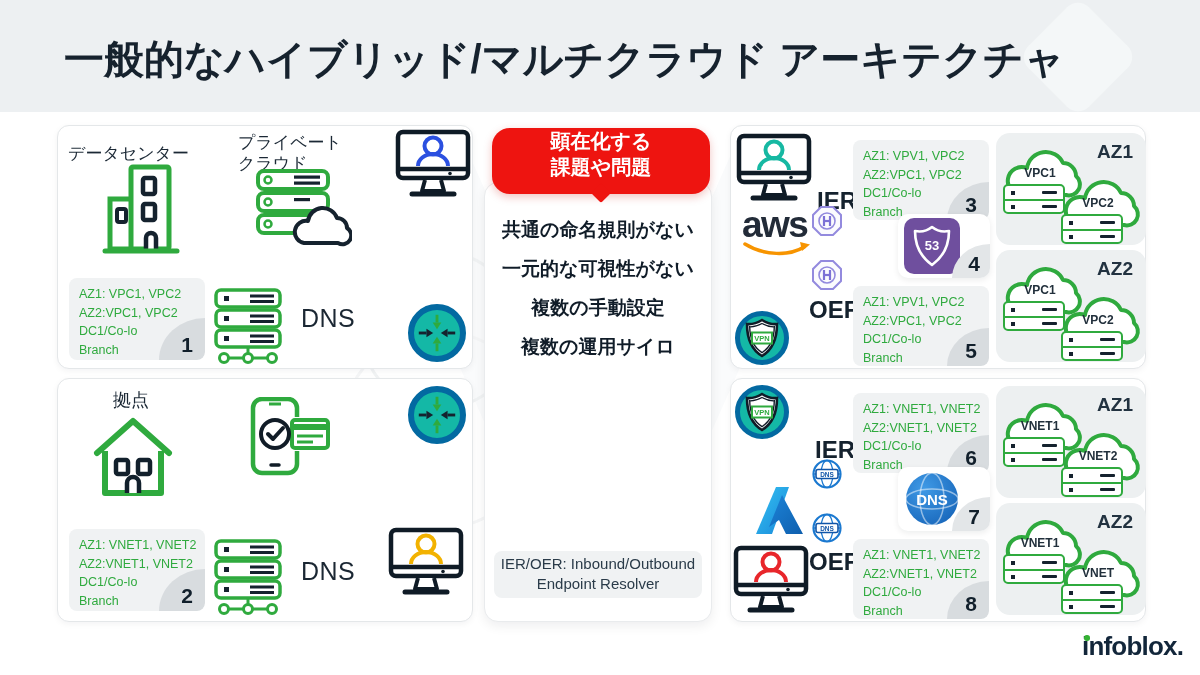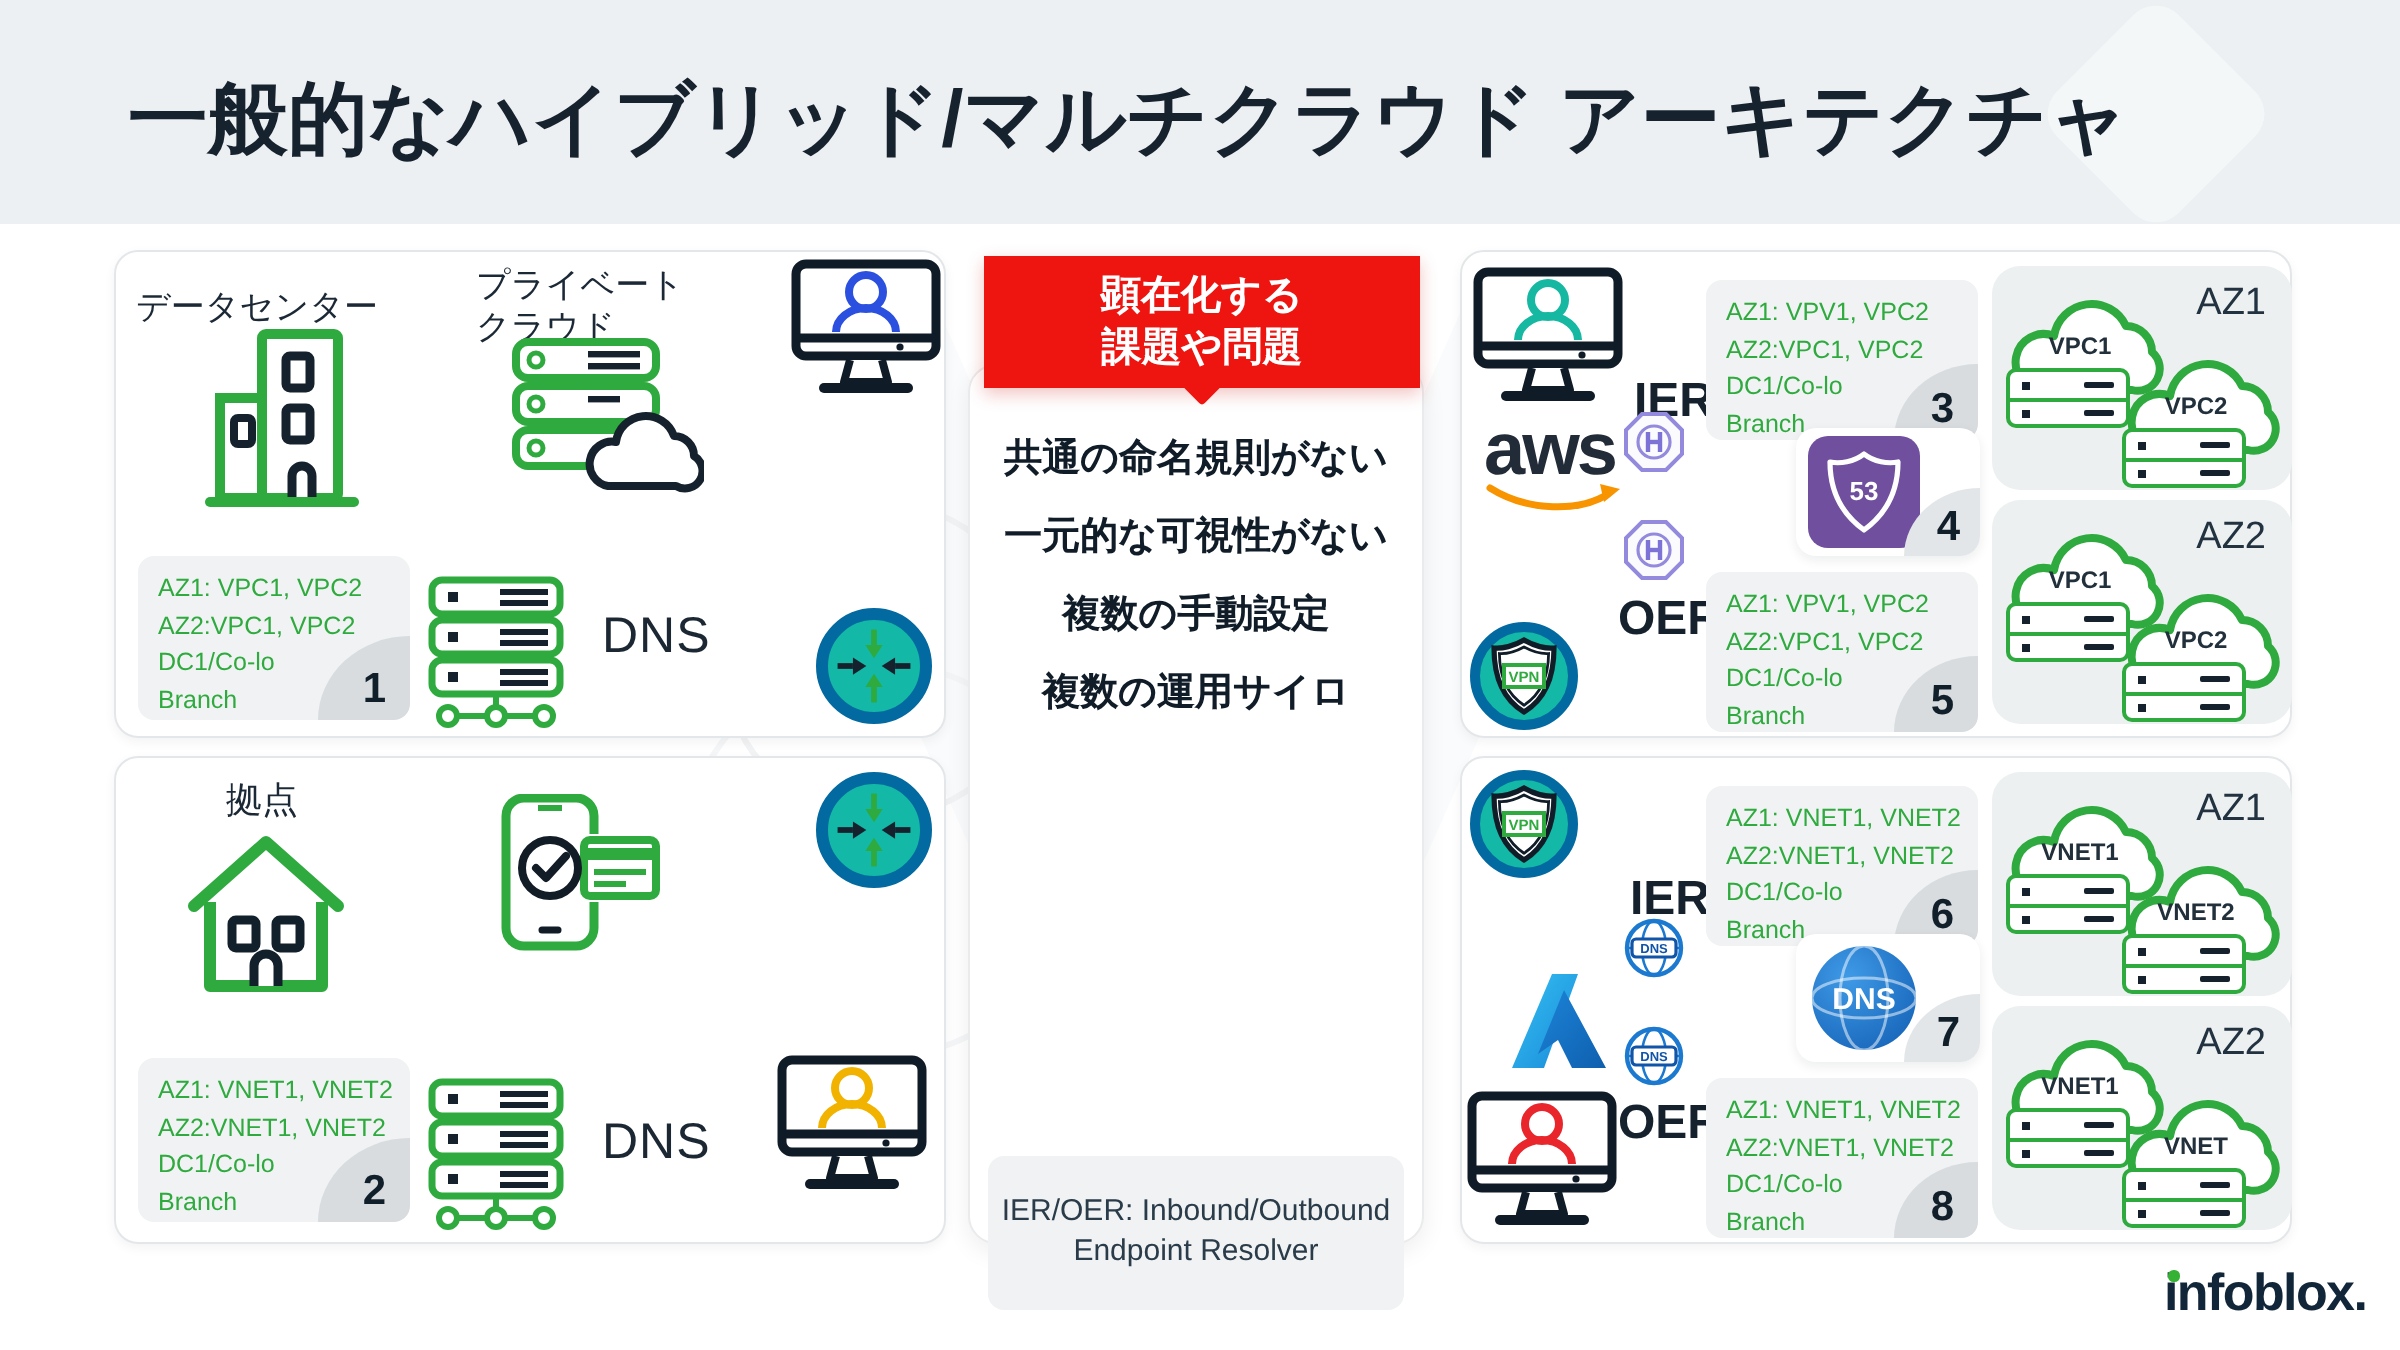--- a/index.html
+++ b/index.html
@@ -32,38 +32,38 @@
   .ibox{position:absolute;width:136px;height:82px;background:var(--boxgray);border-radius:8px;padding:7px 0 0 10px;overflow:hidden}
   .ibox span{display:block;font-size:12.5px;font-weight:400;color:var(--green);line-height:1.48;white-space:nowrap}
   .quarter{position:absolute;right:0;bottom:0;width:46px;height:42px;background:#d8dcdf;border-top-left-radius:100%;border-bottom-right-radius:8px}
   .quarter b{position:absolute;right:12px;bottom:3px;font-size:21px;color:#111f2b}
 
   
   .num-card{position:absolute;width:92px;height:64px;background:#fff;border-radius:10px;box-shadow:0 2px 6px rgba(10,20,30,.08)}
 
   
   .azbox{position:absolute;width:150px;height:112px;background:var(--azgray);border-radius:14px;overflow:hidden}
-  .azlabel{position:absolute;top:8px;right:13px;font-size:19px;color:#223240;font-weight:400}
+  .azlabel{position:absolute;top:8px;right:13px;font-size:19px;color:#223240;font-weight:700}
   .cloud-unit{position:absolute;width:84px;height:92px}
   .cloud-label{position:absolute;top:23px;left:0;width:80px;text-align:center;font-size:12px;font-weight:700;color:#22303c}
   .ms{position:absolute;left:3px;top:41px;width:62px;background:#fff;border:2.5px solid var(--green);border-radius:5px;overflow:hidden}
   .ms .row{height:13px;display:flex;align-items:center;justify-content:space-between;padding:0 6px;border-top:2.5px solid var(--green)}
   .ms .row:first-child{border-top:0}
   .ms i{display:block}
   .ms .dot{width:4px;height:4px;background:#15222e}
   .ms .dash{width:15px;height:3.5px;background:#15222e;border-radius:1px}
 
   
-  .badge{position:absolute;left:492px;top:128px;width:218px;height:66px;background:var(--red);border-radius:0;z-index:5;
-         display:flex;flex-direction:column;align-items:center;justify-content:center;box-shadow:0 3px 8px rgba(200,20,10,.25)}
+  .badge{position:absolute;left:492px;top:128px;width:218px;height:66px;background:var(--red);border-radius:18px;z-index:5;
+         display:flex;flex-direction:column;align-items:center;box-shadow:0 3px 8px rgba(200,20,10,.25)}
   .badge span{color:#fff;font-size:20px;font-weight:800;line-height:1.32}
   .badge::after{content:"";position:absolute;left:50%;bottom:-6px;width:14px;height:14px;background:var(--red);transform:translateX(-50%) rotate(45deg);border-radius:2px}
   .issues{position:absolute;left:484px;top:210px;width:228px;z-index:6}
   .issues div{text-align:center;font-size:19px;font-weight:800;color:#101c28;line-height:39px}
-  .footnote{position:absolute;left:494px;top:578px;width:208px;background:var(--boxgray);border-radius:8px;padding:18px 4px;text-align:center;z-index:6}
+  .footnote{position:absolute;left:494px;top:551px;width:208px;background:var(--boxgray);border-radius:8px;padding:3px 4px;text-align:center;z-index:6}
   .footnote span{display:block;font-size:15px;color:#2a3b49;line-height:1.35}
 
   
   .circ{position:absolute;background:#14b8a6;border:6px solid #0369a1;border-radius:50%}
 
   .aws-text{font-size:37px;font-weight:700;color:#222b38;letter-spacing:-1.5px;line-height:.75;display:block}
 
   
   .iblogo{position:absolute;left:1082px;top:631px;font-size:26px;font-weight:800;color:#12263a;letter-spacing:-.8px}
   .iblogo .gdot{position:absolute;left:2px;top:4px;width:5.5px;height:5.5px;border-radius:50%;background:#35b234}

